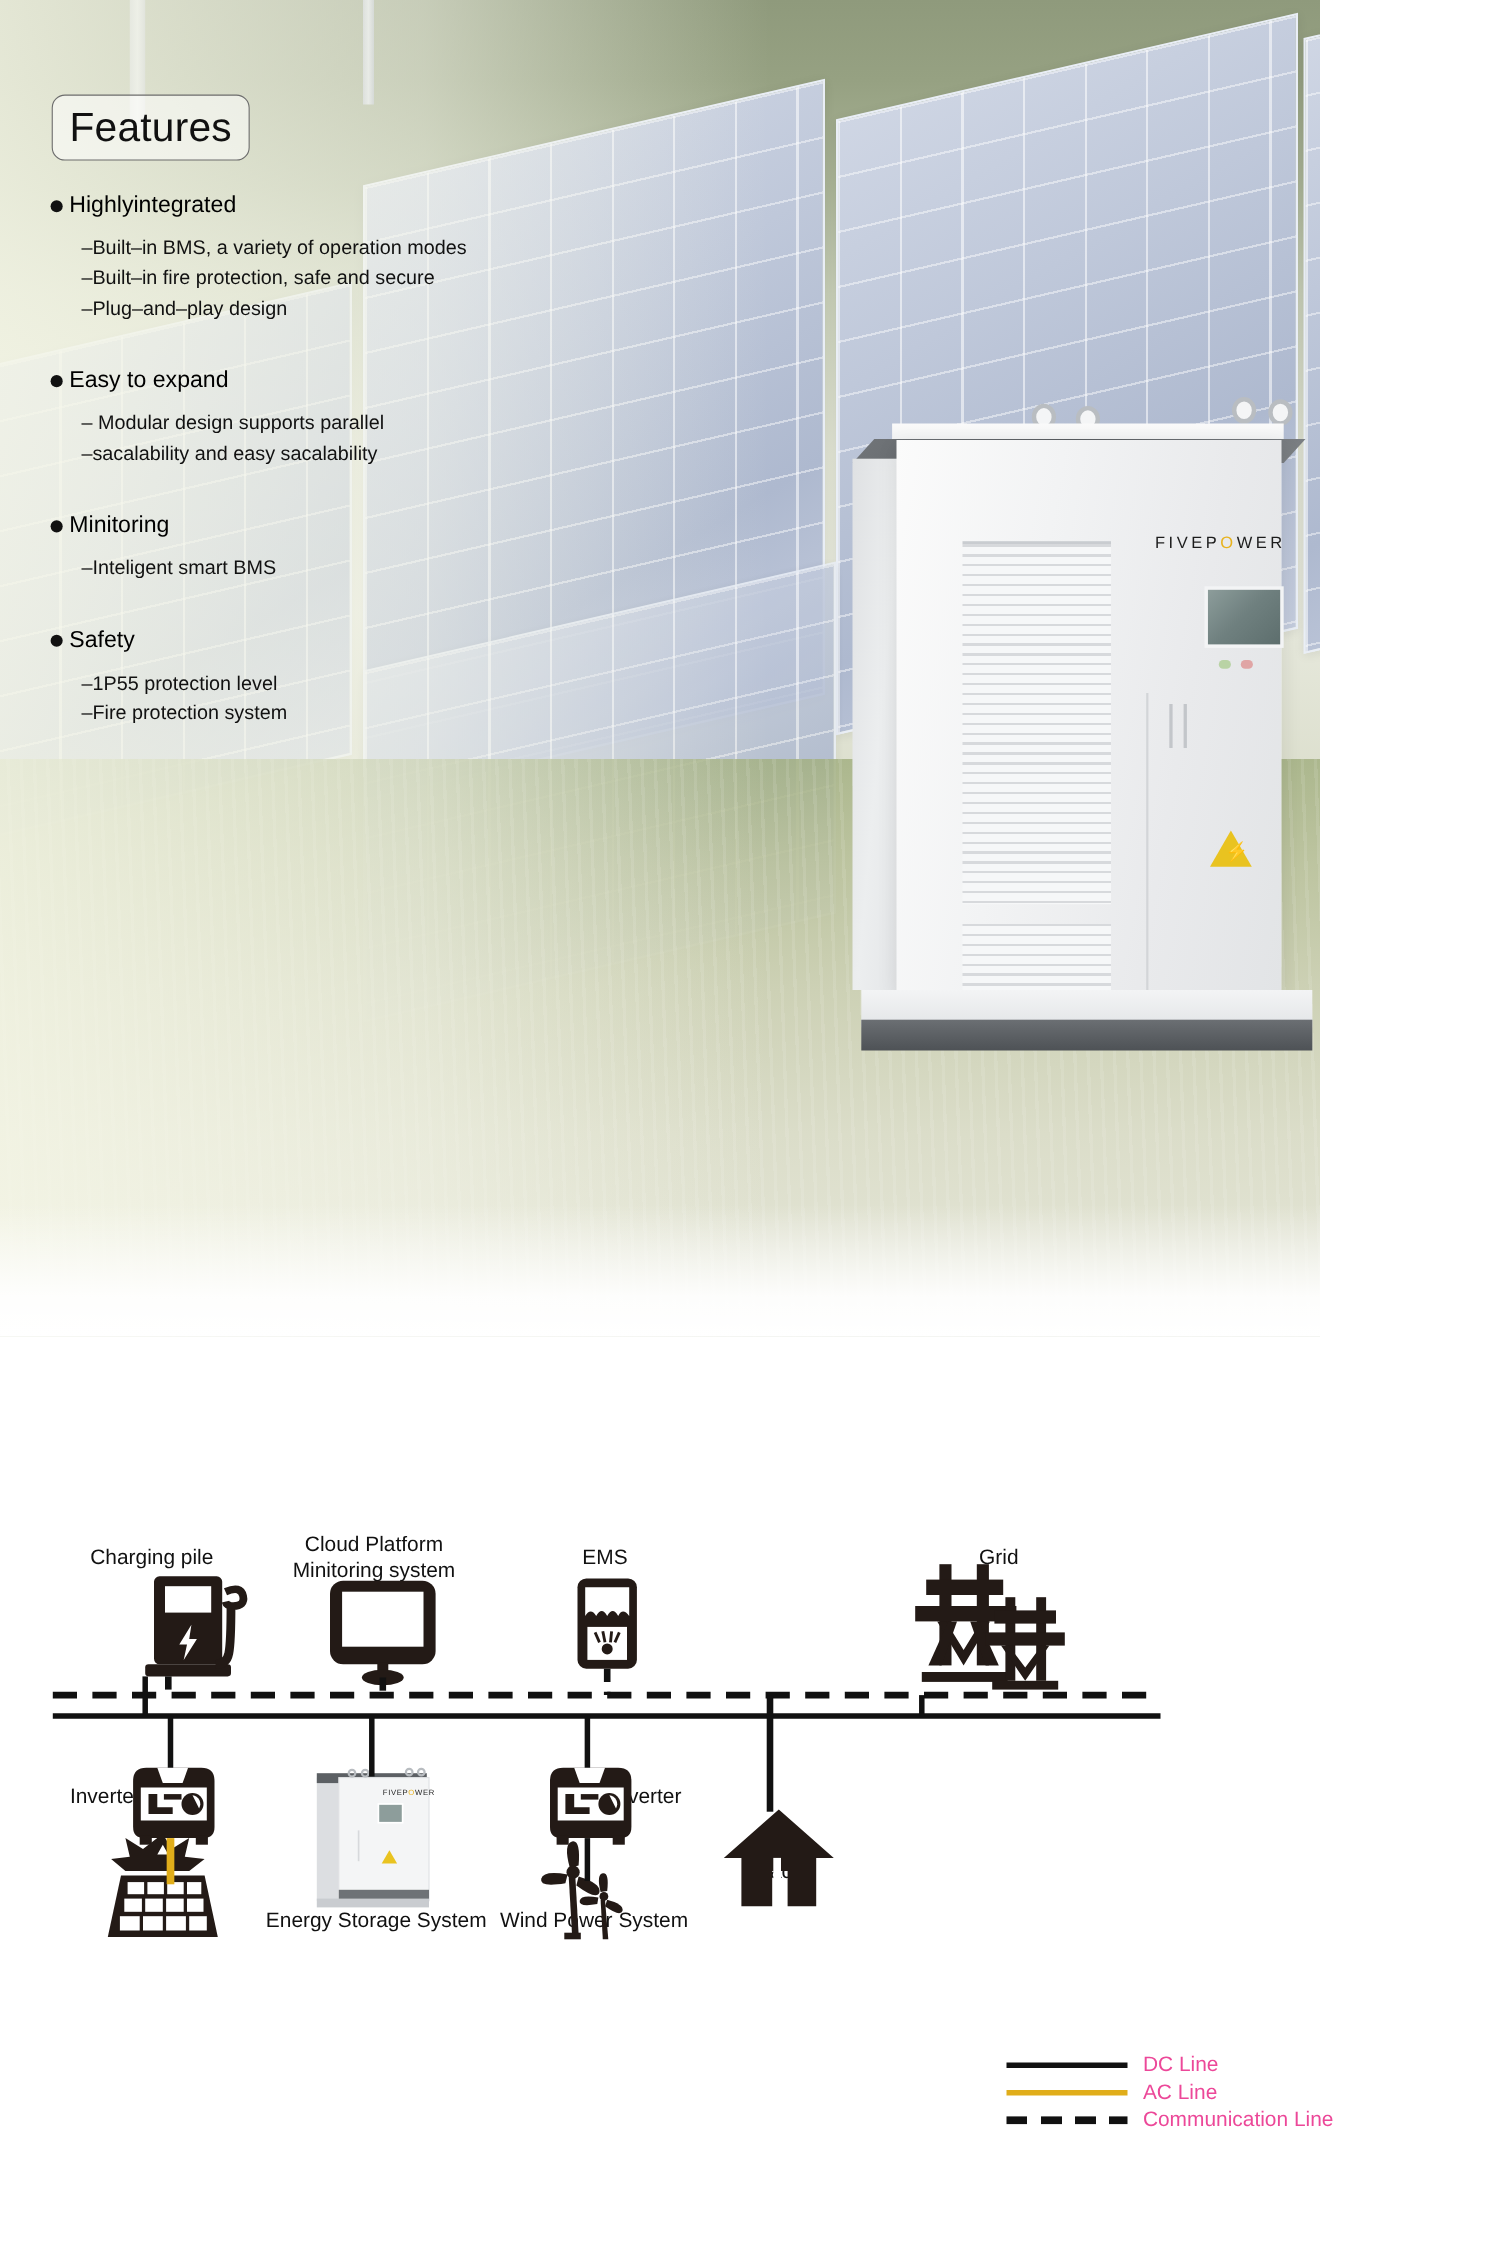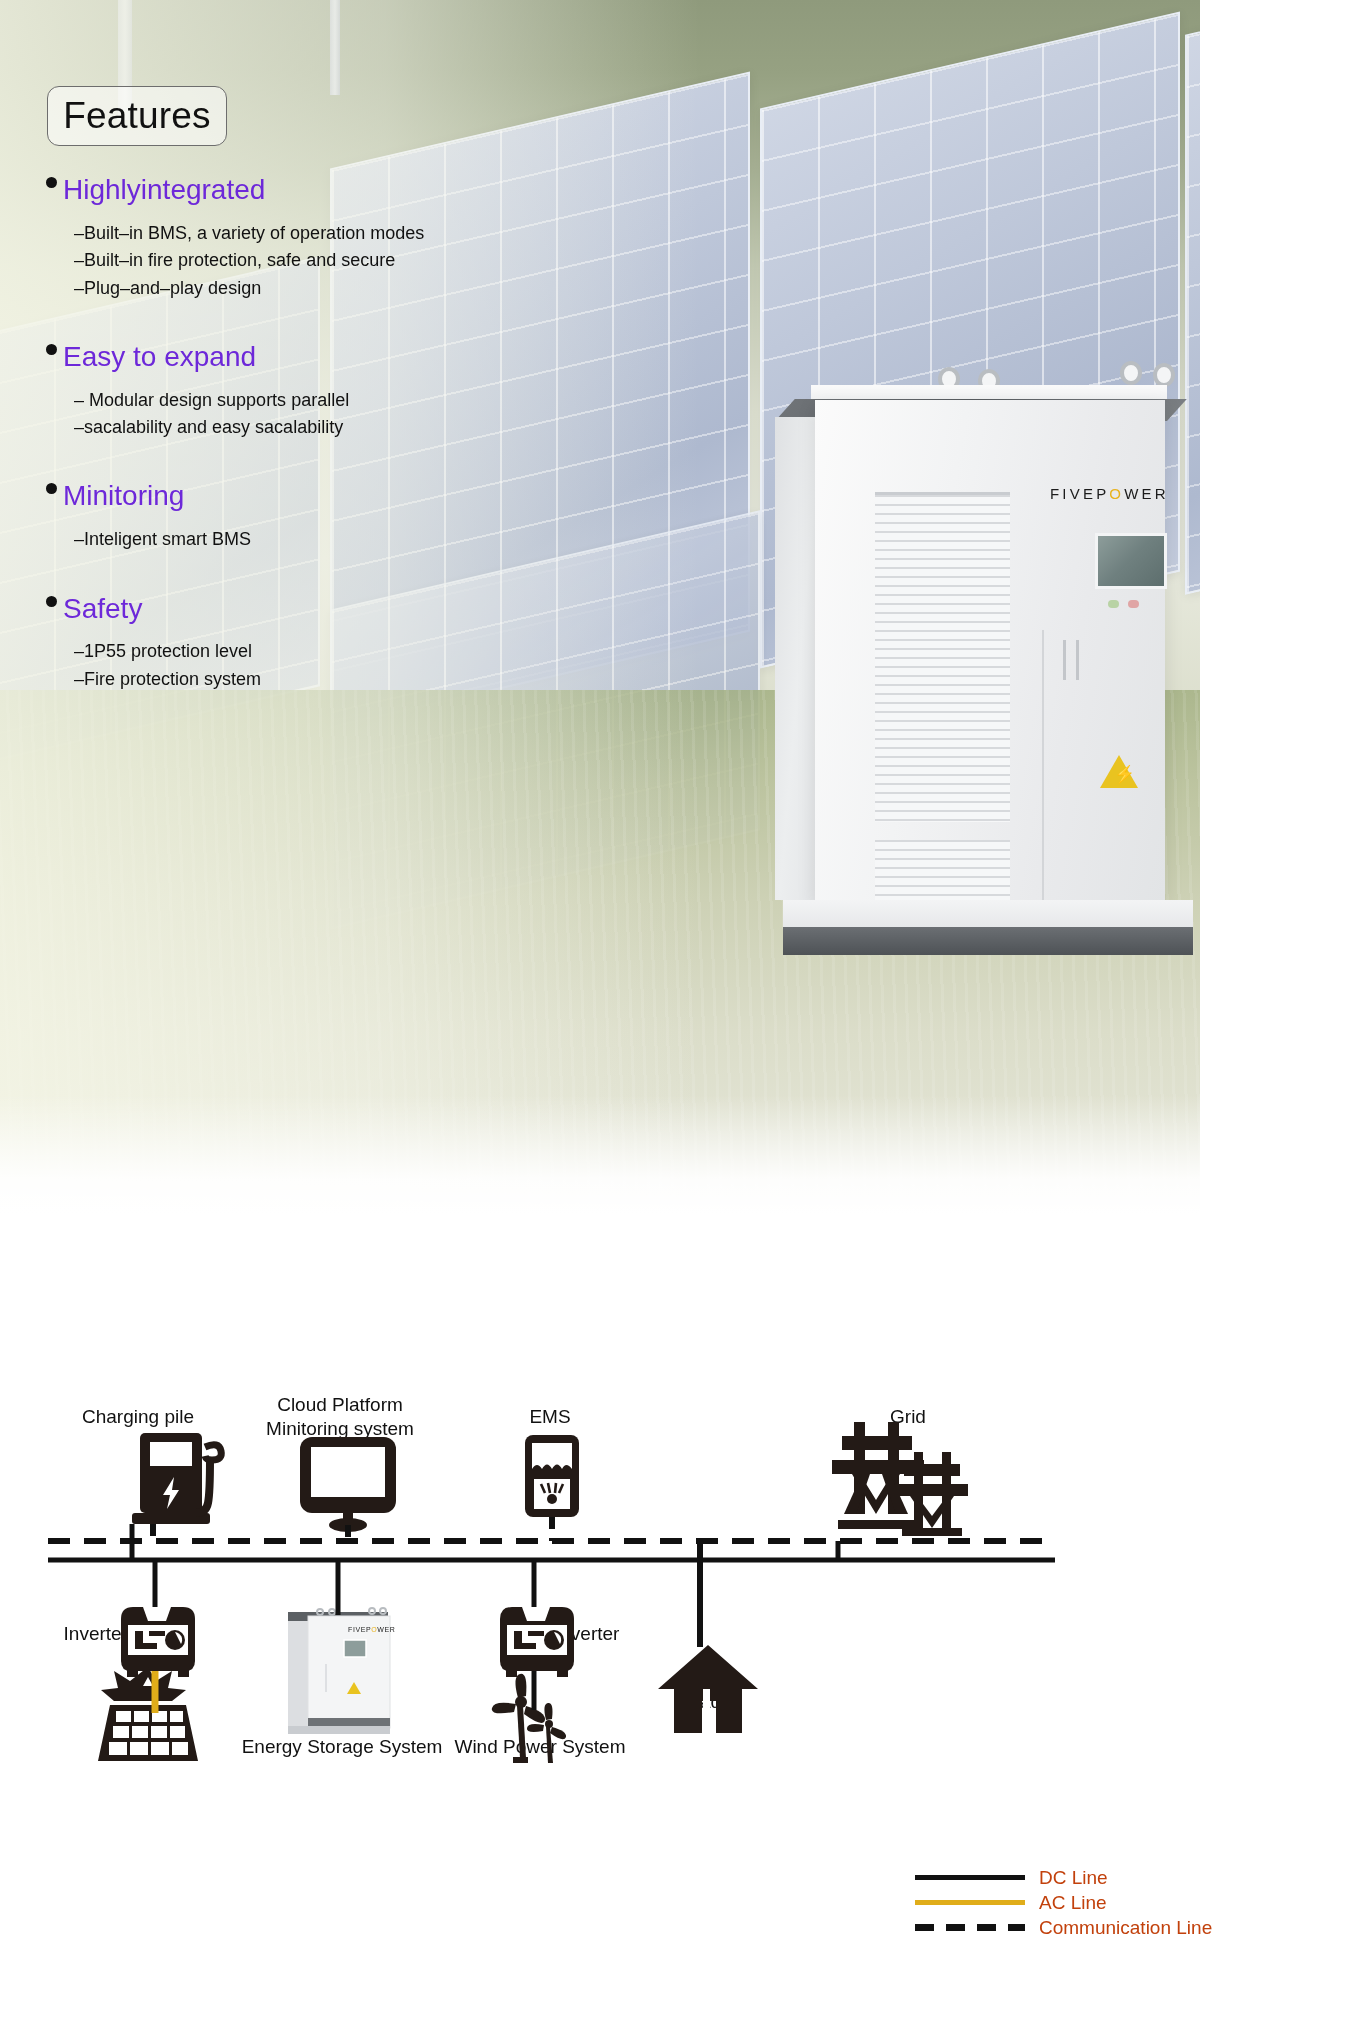--- a/index.html
+++ b/index.html
@@ -75,22 +75,22 @@
     background: rgba(255,255,255,0.55);
     color:#111; font-weight: 400;
     letter-spacing: .2px;
   }
   #features-pill { left: 47px; top: 86px; width: 180px; height: 60px; font-size: 37px; }
 
   
   .features-list { position:absolute; left: 46px; top: 175px; width: 620px; }
   .feat-block { margin-bottom: 6px; }
   .feat-head {
-    display:flex; align-items:flex-start; gap: 6px;
-    font-size: 28px; color:#6d28d9; line-height: 1.1; margin-bottom: 4px;
+    display:flex; align-items:center; gap: 6px;
+    font-size: 21px; color:#000000; line-height: 1.1; margin-bottom: 4px;
   }
   .bullet-dot {
     width: 11px; height: 11px; border-radius: 50%; background:#111;
     margin-top: 2px; flex: 0 0 auto;
   }
   .feat-subs { margin: 14px 0 0 28px; }
   .feat-sub {
     font-size: 18px; color:#111; line-height: 1.52; white-space: nowrap;
   }
   .gap-b { height: 34px; }
@@ -176,21 +176,21 @@
   .topo-label {
     position:absolute; font-size: 19px; color:#111; text-align:center; line-height:1.28;
     white-space: pre-line;
   }
   .legend { position:absolute; left: 915px; top: 1865px; }
   .legend-row { display:flex; align-items:center; height: 25px; }
   .legend-swatch { width: 110px; height: 5px; margin-right: 14px; }
   .sw-dc { background:#111; }
   .sw-ac { background:#e0ad1a; }
   .sw-comm { background: repeating-linear-gradient(to right,#111 0 19px, transparent 19px 31px); height: 7px; }
-  .legend-text { font-size: 19px; color:#c2410c; white-space: nowrap; }
+  .legend-text { font-size: 19px; color:#ec4899; white-space: nowrap; }
 </style>
 </head>
 <body>
 
 <div class="page">
 
   <div class="hero">
     <div class="hero-bg">
       <div class="post post1"></div>
       <div class="post post2"></div>

